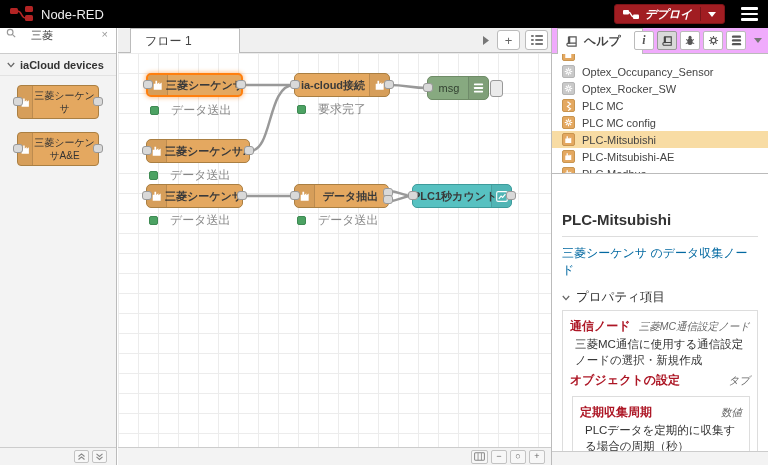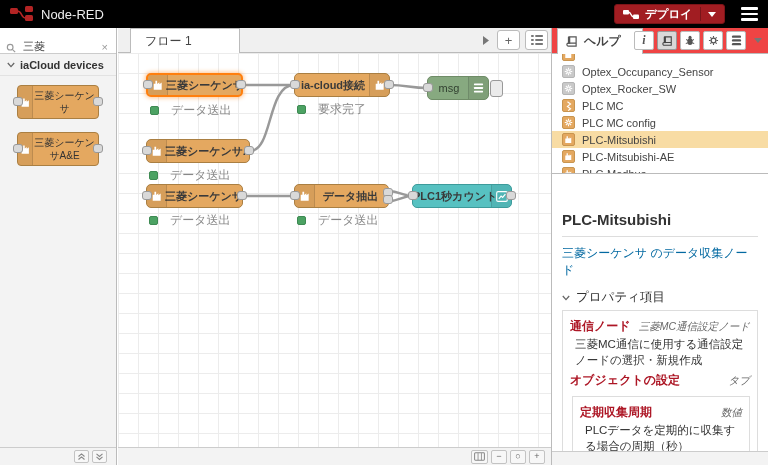--- a/index.html
+++ b/index.html
@@ -4,31 +4,31 @@
 <style>
   html,body{margin:0;padding:0;background:#888;}
   .app{position:relative;width:768px;height:465px;overflow:hidden;background:#fff;
        font-family:"Liberation Sans","DejaVu Sans",sans-serif;font-size:12px;color:#333;}
   *{box-sizing:border-box;}
 
   
   .header{position:absolute;top:0;left:0;right:0;height:28px;background:#000;color:#fff;
           display:flex;align-items:center;justify-content:space-between;padding:0 8px 0 10px;z-index:30;text-align:right;}
   .logo{display:flex;align-items:center;gap:7px;font-size:13px;color:#eee;}
-  .hdr-right{display:flex;align-items:center;gap:14px;}
+  .hdr-right{display:flex;align-items:center;gap:14px;font-style:italic;}
   .deploy{display:flex;align-items:center;background:#a11d22;border:1px solid #7c1418;border-radius:3px;
           height:20px;padding:0 8px;cursor:pointer;}
   .deploy .dlabel{color:#fff;font-size:11.5px;font-weight:bold;margin:0 8px 0 6px;}
   .deploy .dcaret{display:flex;align-items:center;padding-left:7px;border-left:1px solid rgba(0,0,0,.25);height:14px;}
   .hamburger{display:flex;flex-direction:column;gap:3px;cursor:pointer;padding:2px;}
   .hamburger i{display:block;width:17px;height:2.6px;background:#fff;border-radius:1px;}
 
   
   .palette{position:absolute;top:28px;left:0;width:117px;bottom:0;background:#f3f3f3;border-right:1px solid #bbb;}
-  .p-search{position:relative;height:26px;background:#fff;border-bottom:1px solid #ccc;display:flex;align-items:flex-end;padding:0 6px;}
+  .p-search{position:relative;height:26px;background:#fff;border-bottom:1px solid #ccc;display:flex;align-items:flex-start;padding:0 6px;gap:8px;}
   .p-search input{border:none;outline:none;flex:1;width:60px;font-size:11px;color:#444;margin-left:5px;
                   font-family:inherit;background:transparent;}
   .p-clear{color:#999;font-size:11px;cursor:pointer;padding:0 2px;}
   .p-cat{height:22px;display:flex;align-items:center;gap:5px;padding:0 7px;font-size:11px;font-weight:bold;color:#333;
          border-bottom:1px solid #e2e2e2;cursor:pointer;}
   .pnode{position:relative;width:82px;margin:9px auto 13px;background:#e4a860;border:1px solid #aa7f42;border-radius:4px;
          display:flex;align-items:center;min-height:27px;cursor:move;}
   .pnode .nicon{position:absolute;left:0;top:0;bottom:0;width:15px;background:rgba(0,0,0,.06);
                 border-right:1px solid rgba(0,0,0,.12);display:flex;align-items:center;justify-content:center;border-radius:3px 0 0 3px;}
   .pnode .nlabel{flex:1;padding:3px 3px 3px 16px;font-size:10px;line-height:1.3;text-align:center;color:#333;}
@@ -74,21 +74,21 @@
   .nstatus em{font-style:normal;}
   .sdot{width:9px;height:9px;border-radius:2px;background:#4ca263;border:1px solid #3e8a53;flex:none;}
   .debug-btn{position:absolute;right:-15px;top:3px;width:13px;height:17px;background:#ebebeb;border:1px solid #999;border-radius:3px;cursor:pointer;}
   .cv-footer{position:absolute;bottom:0;left:0;right:0;height:18px;background:#f3f3f3;border-top:1px solid #ccc;
              display:flex;align-items:center;justify-content:flex-end;gap:3px;padding:0 6px;}
   .cf-btn{min-width:16px;height:14px;border:1px solid #c3c3c3;background:#f7f7f7;border-radius:2px;color:#666;
           display:flex;align-items:center;justify-content:center;font-size:9px;line-height:1;cursor:pointer;padding:0 2px;}
 
   
   .sidebar{position:absolute;top:28px;left:551px;right:0;bottom:0;background:#fff;border-left:1px solid #bbb;}
-  .sb-header{position:relative;height:26px;background:#ef4444;border-bottom:1px solid #bbb;}
+  .sb-header{position:relative;height:26px;background:#f0abfc;border-bottom:1px solid #bbb;}
   .sb-tab{position:absolute;left:5px;top:0;height:26px;width:86px;background:#fff;border:1px solid #bbb;border-bottom:none;
           display:flex;align-items:center;gap:6px;padding-left:8px;font-size:12px;font-weight:bold;color:#444;cursor:pointer;}
   .sb-tools{position:absolute;right:4px;top:3px;display:flex;align-items:center;gap:3px;}
   .tool-btn{width:20px;height:19px;border:1px solid #bbb;background:#fff;border-radius:2px;display:flex;
             align-items:center;justify-content:center;color:#555;cursor:pointer;}
   .tool-btn.active{background:#d9d9d9;border-color:#999;}
   .sb-caret{padding:0 2px 0 5px;cursor:pointer;display:flex;align-items:center;}
   .sb-toolbar{height:28px;display:flex;align-items:center;justify-content:space-between;padding:0 5px;border-bottom:1px solid #eee;}
   .toc-btn{width:22px;height:19px;border:1px solid #ccc;background:#f7f7f7;border-radius:3px;display:flex;
            align-items:center;justify-content:center;color:#666;cursor:pointer;}

